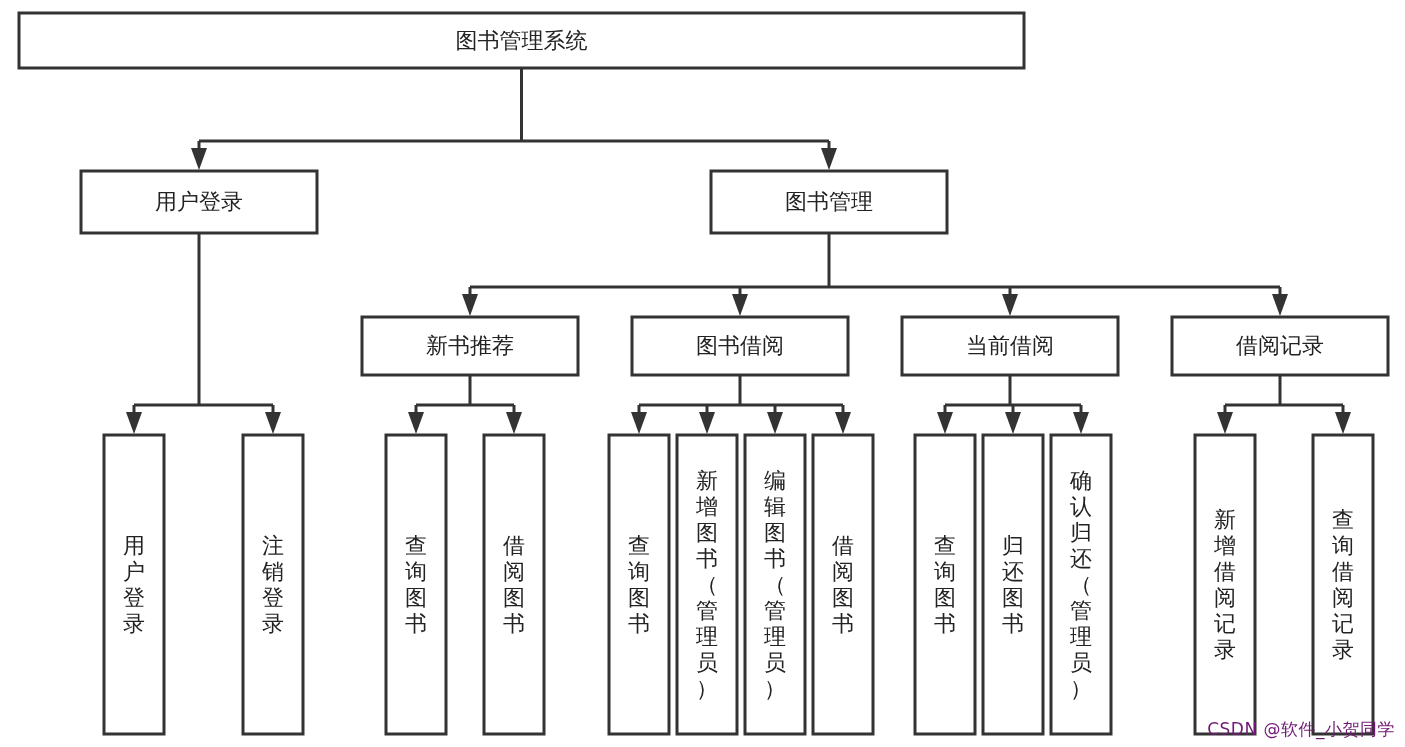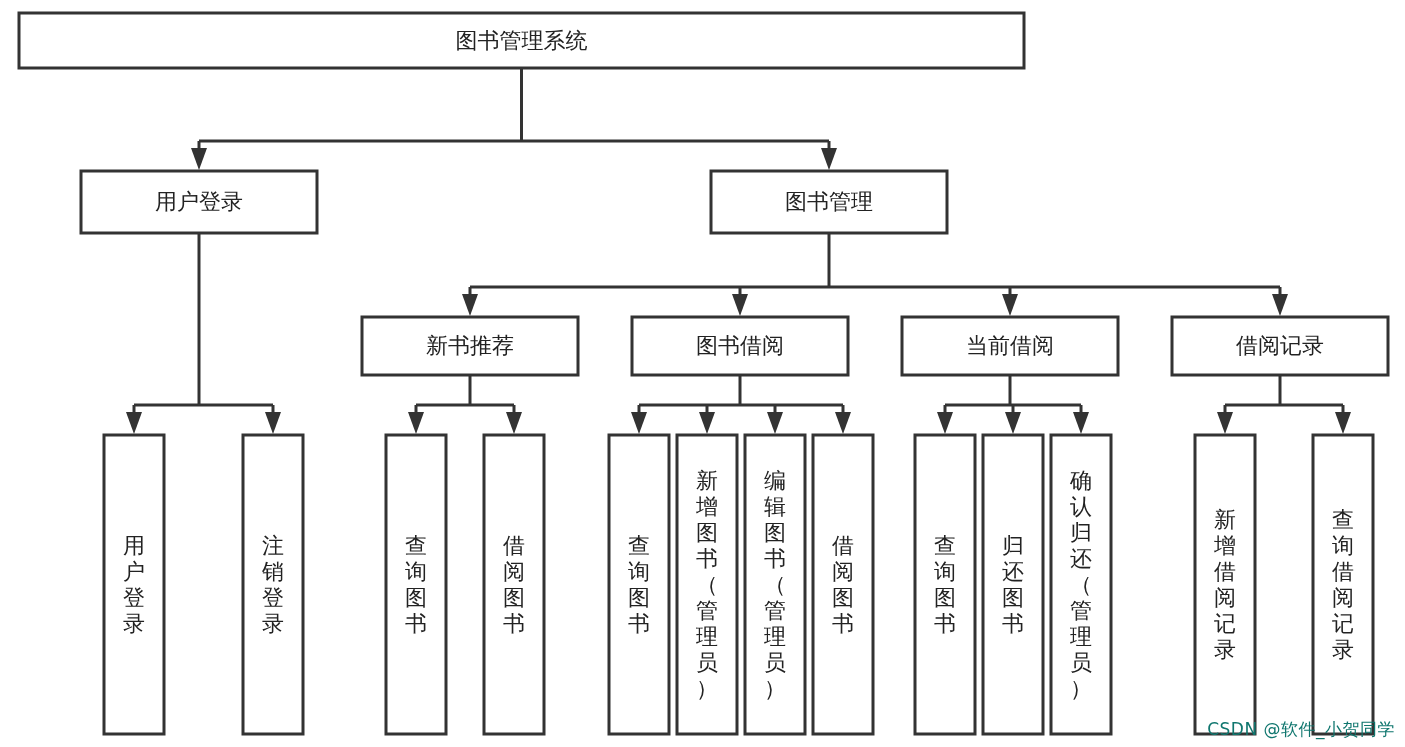--- a/index.html
+++ b/index.html
@@ -45,21 +45,21 @@
   .arrowhead {
     fill: #333333;
     stroke: none;
   }
   .watermark {
     position: absolute;
     right: 10px;
     bottom: 6px;
     font-family: "DejaVu Sans", "Liberation Sans", sans-serif;
     font-size: 17px;
-    color: #0f766e;
+    color: #701a75;
     white-space: nowrap;
     letter-spacing: 0.5px;
     pointer-events: none;
   }
 </style>
 </head>
 <body>
 
 <svg id="diagram" viewBox="0 0 1405 747">
   <g id="connectors-layer">

